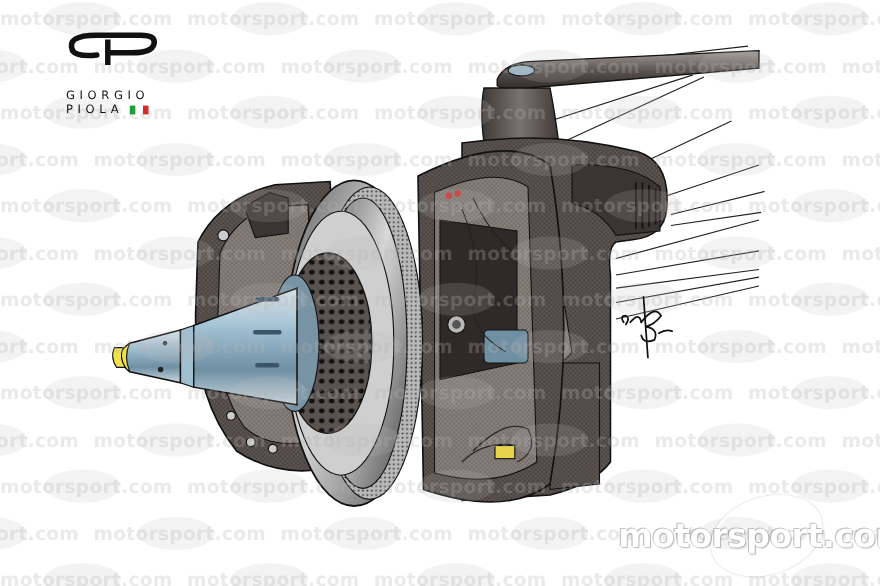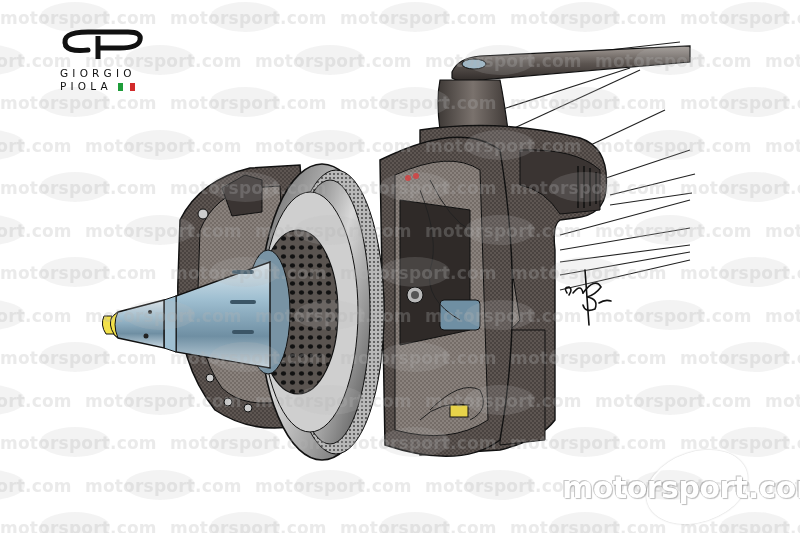--- a/index.html
+++ b/index.html
@@ -229,21 +229,21 @@
       <circle cx="150" cy="312" r="2" fill="#222"></circle>
     </g>
   </svg>
 
   <div class="logo">
     <svg width="86" height="32" viewBox="0 0 86 32" xmlns="http://www.w3.org/2000/svg">
       <path d="M8 18 Q2 4 30 4 L70 4 Q84 4 82 12 Q80 20 62 20 L42 20" fill="none" stroke="#111" stroke-width="5" stroke-linecap="round"></path>
       <path d="M8 18 Q12 24 30 22" fill="none" stroke="#111" stroke-width="5" stroke-linecap="round"></path>
       <path d="M40 8 L40 31" stroke="#111" stroke-width="5"></path>
     </svg>
-    <div class="logo-text" style="margin-top:7px;">GIORGIO</div>
+    <div class="logo-text" style="margin-top:21px;">GIORGIO</div>
     <div class="logo-text">
       <span>PIOLA</span>
       <span class="flag">
         <span style="background:#1f9d3a"></span>
           <span style="background:#ffffff;border:0"></span>
           <span style="background:#d22b2b"></span>
       </span>
     </div>
   </div>
 

